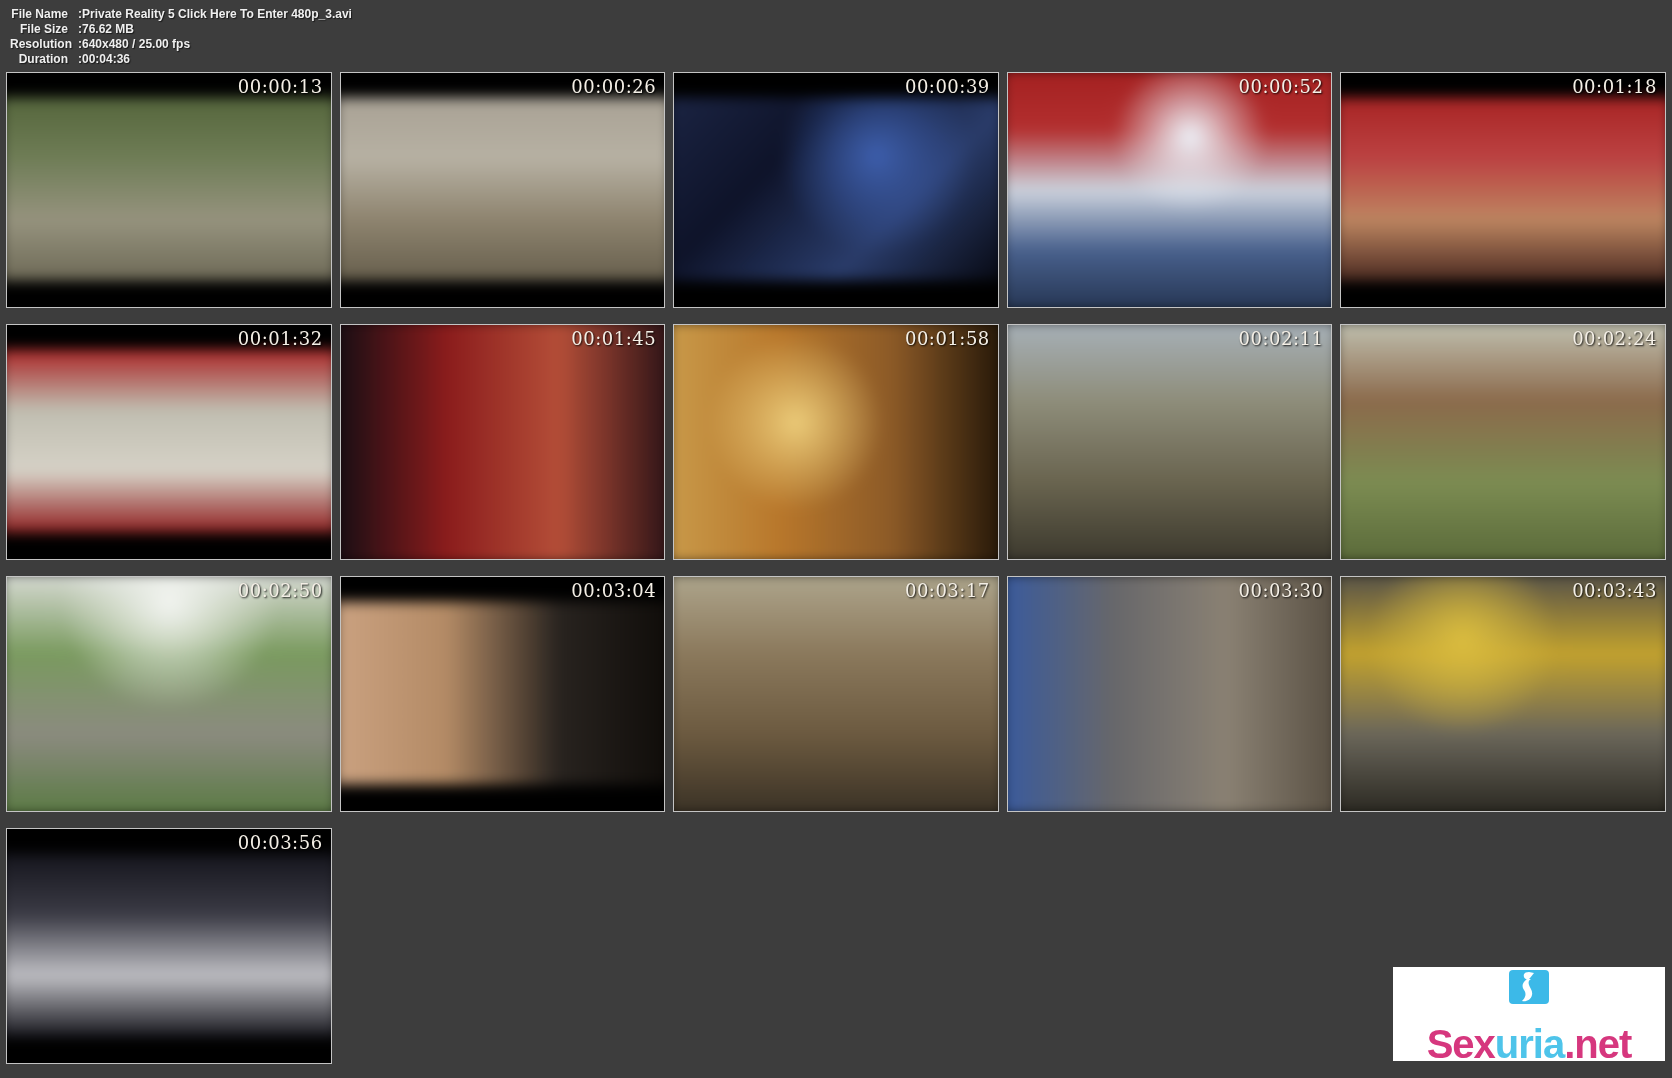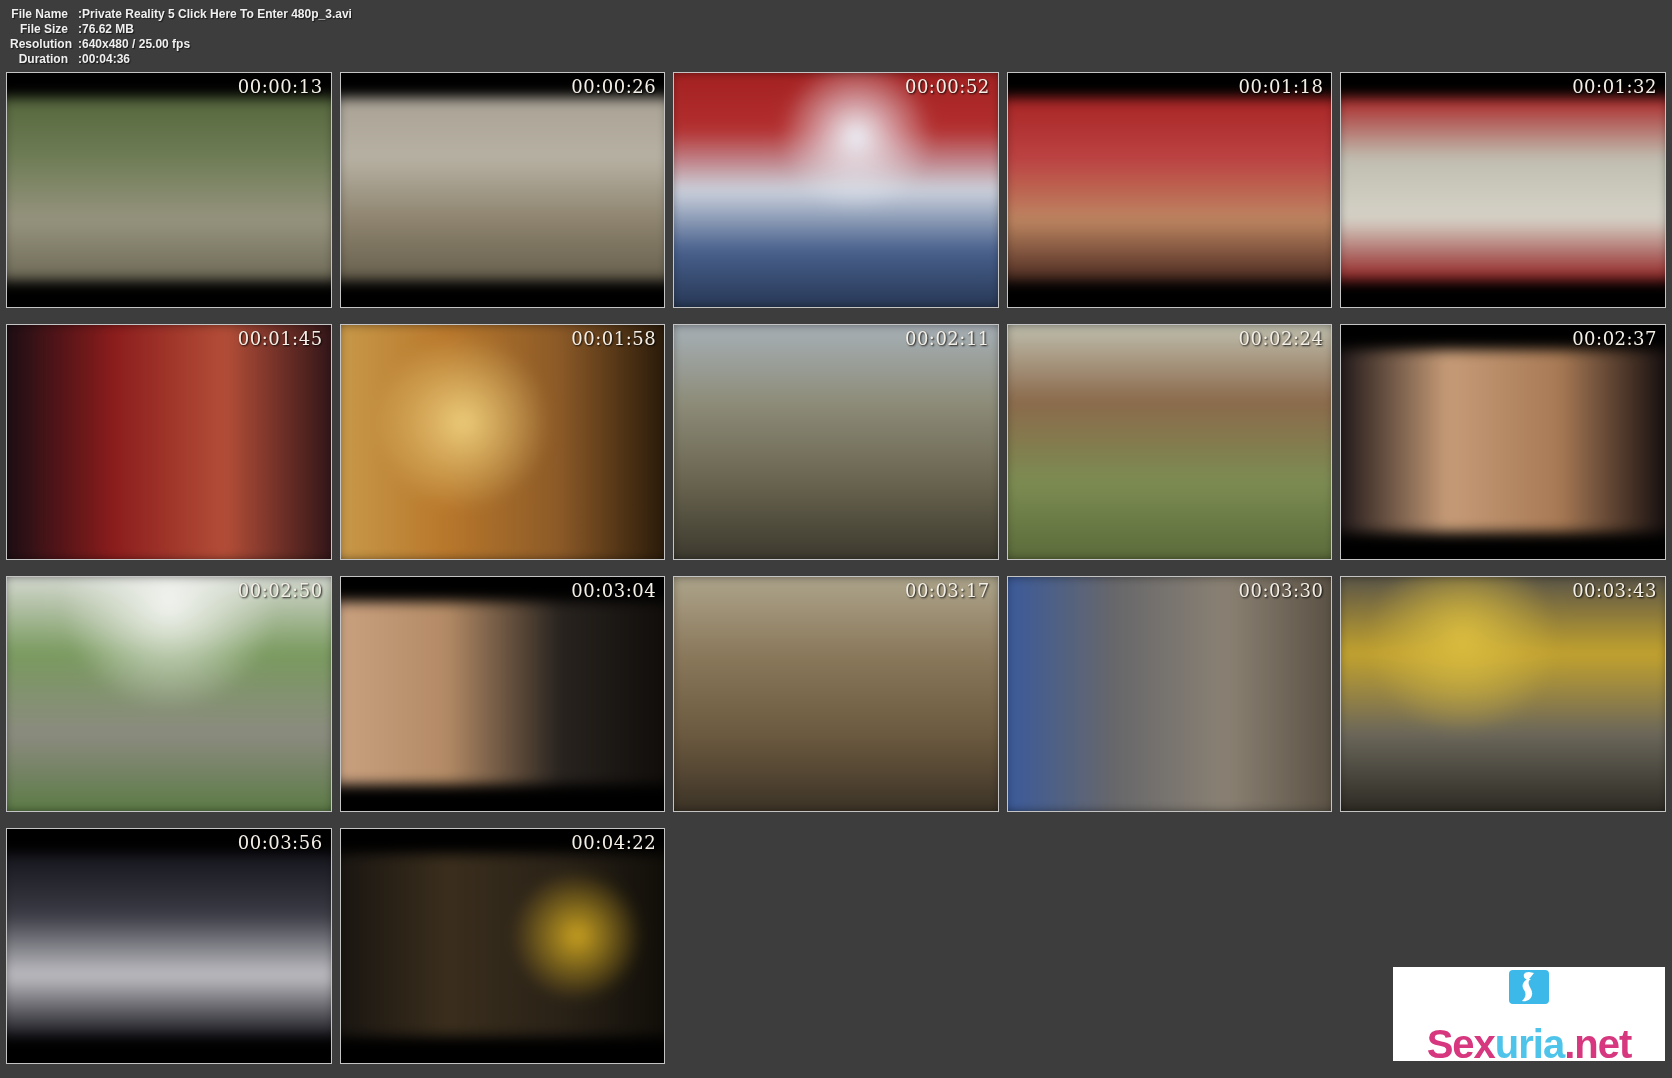--- a/index.html
+++ b/index.html
@@ -129,20 +129,25 @@
     <span class="ts" style="color: rgb(244, 239, 230); margin-left: 18px;">00:00:13</span>
 
   </div>
 
   <div class="cell">
     <div class="frame boxed" title="studio with draped backdrop" style="background: linear-gradient(rgb(169, 162, 150), rgb(183, 177, 164), rgb(142, 132, 112), rgb(103, 95, 78));"></div>
     <span class="ts" style="color: rgb(244, 239, 230);">00:00:26</span>
 
   </div>
 
+  <div class="cell">
+    <div class="frame boxed" title="video camera in dark studio" style="background: radial-gradient(circle at 62% 32%, rgb(62, 94, 168) 0%, rgba(0, 0, 0, 0) 40%), linear-gradient(135deg, rgb(27, 36, 66), rgb(14, 19, 40), rgb(43, 60, 104), rgb(6, 8, 16));"></div>
+    <span class="ts" style="color: rgb(244, 239, 230);">00:00:39</span>
+
+  </div>
 
   <div class="cell">
     <div class="frame full" title="balloon-decorated set with lights" style="background: radial-gradient(circle at 56% 28%, rgb(238, 243, 250) 0%, rgba(0, 0, 0, 0) 30%), linear-gradient(rgb(158, 33, 33), rgb(174, 48, 48), rgb(205, 211, 221), rgb(73, 96, 138), rgb(38, 53, 80));"></div>
     <span class="ts" style="color: rgb(244, 239, 230);">00:00:52</span>
 
   </div>
 
 
   <div class="cell">
     <div class="frame boxed" title="red balloon set" style="background: linear-gradient(rgb(163, 37, 37), rgb(183, 67, 67), rgb(187, 134, 99), rgb(74, 42, 34));"></div>
@@ -173,25 +178,20 @@
     <span class="ts" style="color: rgb(244, 239, 230);">00:02:11</span>
 
   </div>
 
   <div class="cell">
     <div class="frame full" title="farmyard with carriage" style="background: linear-gradient(rgb(194, 195, 180), rgb(138, 106, 77), rgb(124, 140, 84), rgb(89, 105, 59));"></div>
     <span class="ts" style="color: rgb(244, 239, 230);">00:02:24</span>
 
   </div>
 
-  <div class="cell">
-    <div class="frame boxed" title="close-up portrait" style="background: linear-gradient(to right, rgb(24, 18, 20), rgb(196, 155, 121), rgb(166, 122, 87), rgb(14, 9, 11));"></div>
-    <span class="ts" style="color: rgb(244, 239, 230);">00:02:37</span>
-
-  </div>
 
   <div class="cell">
     <div class="frame full" title="farmhouse with film crew" style="background: radial-gradient(circle at 50% 12%, rgb(242, 244, 240) 0%, rgba(0, 0, 0, 0) 40%), linear-gradient(rgb(217, 220, 215), rgb(123, 154, 97), rgb(139, 139, 128), rgb(91, 122, 69));"></div>
     <span class="ts" style="color: rgb(244, 239, 230);">00:02:50</span>
 
   </div>
 
   <div class="cell">
     <div class="frame boxed" title="close-up detail" style="background: linear-gradient(to right, rgb(201, 162, 131), rgb(177, 138, 103), rgb(40, 35, 31), rgb(15, 12, 9));"></div>
     <span class="ts" style="color: rgb(244, 239, 230);">00:03:04</span>
@@ -216,25 +216,20 @@
 
   </div>
 
   <div class="cell">
     <div class="frame boxed" title="crew room with equipment case" style="background: linear-gradient(rgb(21, 21, 29), rgb(59, 59, 69), rgb(191, 191, 196), rgb(25, 25, 32));"></div>
     <span class="ts" style="color: rgb(244, 239, 230);">00:03:56</span>
 
   </div>
 
 
-  <div class="cell">
-    <div class="frame boxed" title="dark set with hard hat" style="background: radial-gradient(circle at 72% 45%, rgb(200, 162, 38) 0%, rgba(0, 0, 0, 0) 25%), linear-gradient(to right, rgb(24, 20, 16), rgb(58, 46, 30), rgb(42, 34, 24), rgb(15, 13, 8));"></div>
-    <span class="ts" style="color: rgb(244, 239, 230);">00:04:22</span>
-
-  </div>
 </div>
 
   <div class="watermark">
     <div class="wm-icon" id="wm-icon" style="background: rgb(60, 185, 232);">
       <svg width="28" height="34" viewBox="0 0 28 34" aria-hidden="true">
         <path d="M14 2 C10 2 8 4 9 7 C10 10 14 10 15 8 L19 3 Z M12 9 C8 12 6 16 9 20 C12 24 10 28 7 31 C11 32 16 30 17 25 C18 21 15 18 14 15 C13 12 14 10 16 9 Z" fill="#ffffff"></path>
       </svg>
     </div>
     <div class="wm-text">
       <span style="color: rgb(214, 55, 126);">Sex</span><span style="color: rgb(78, 196, 234);">uria</span><span style="color: rgb(214, 55, 126);">.net</span>

